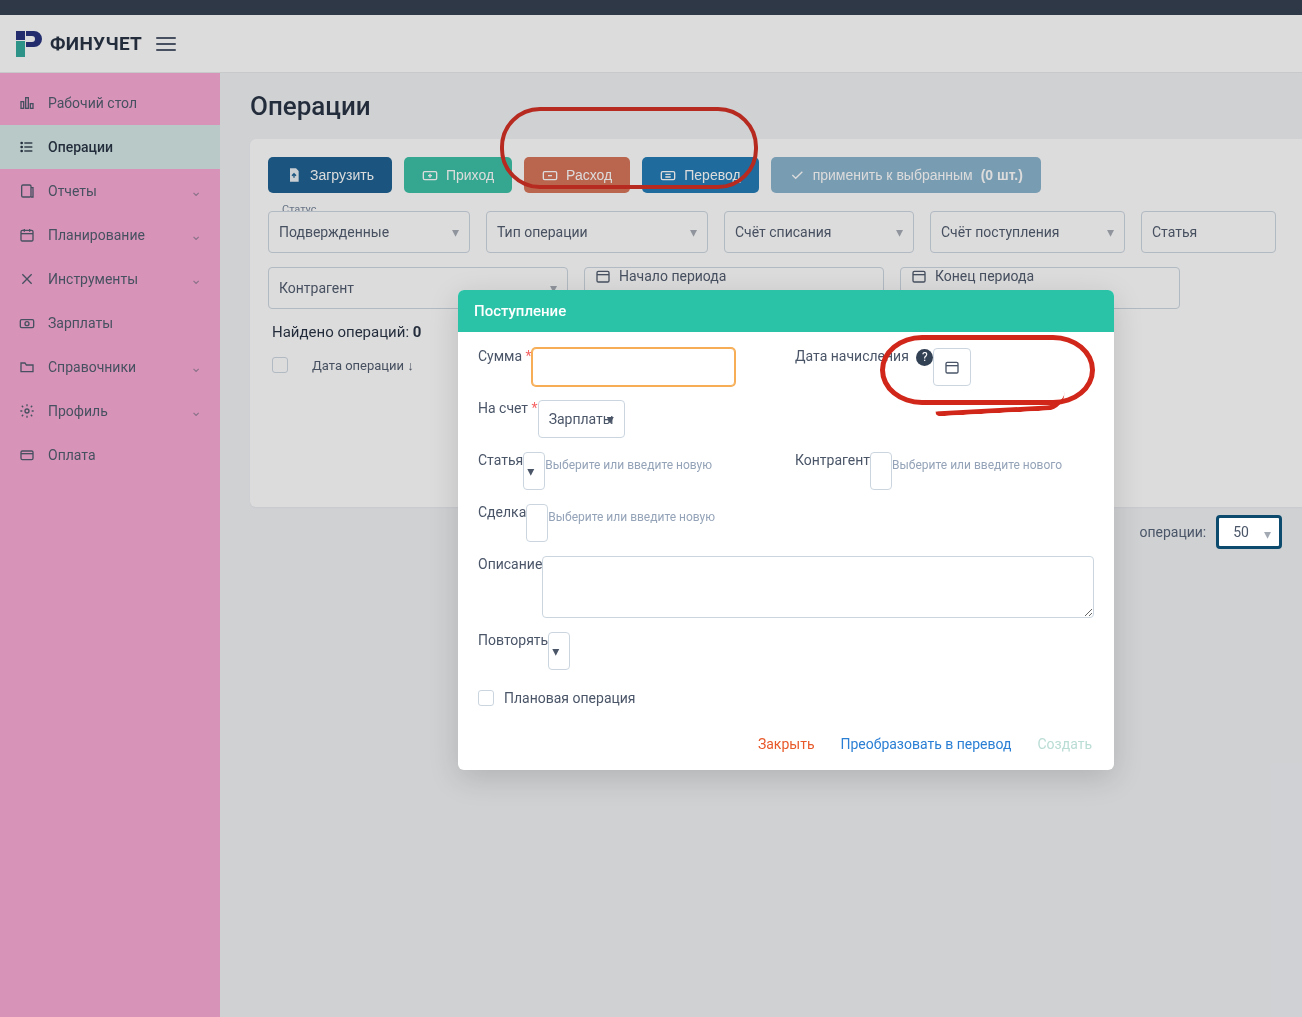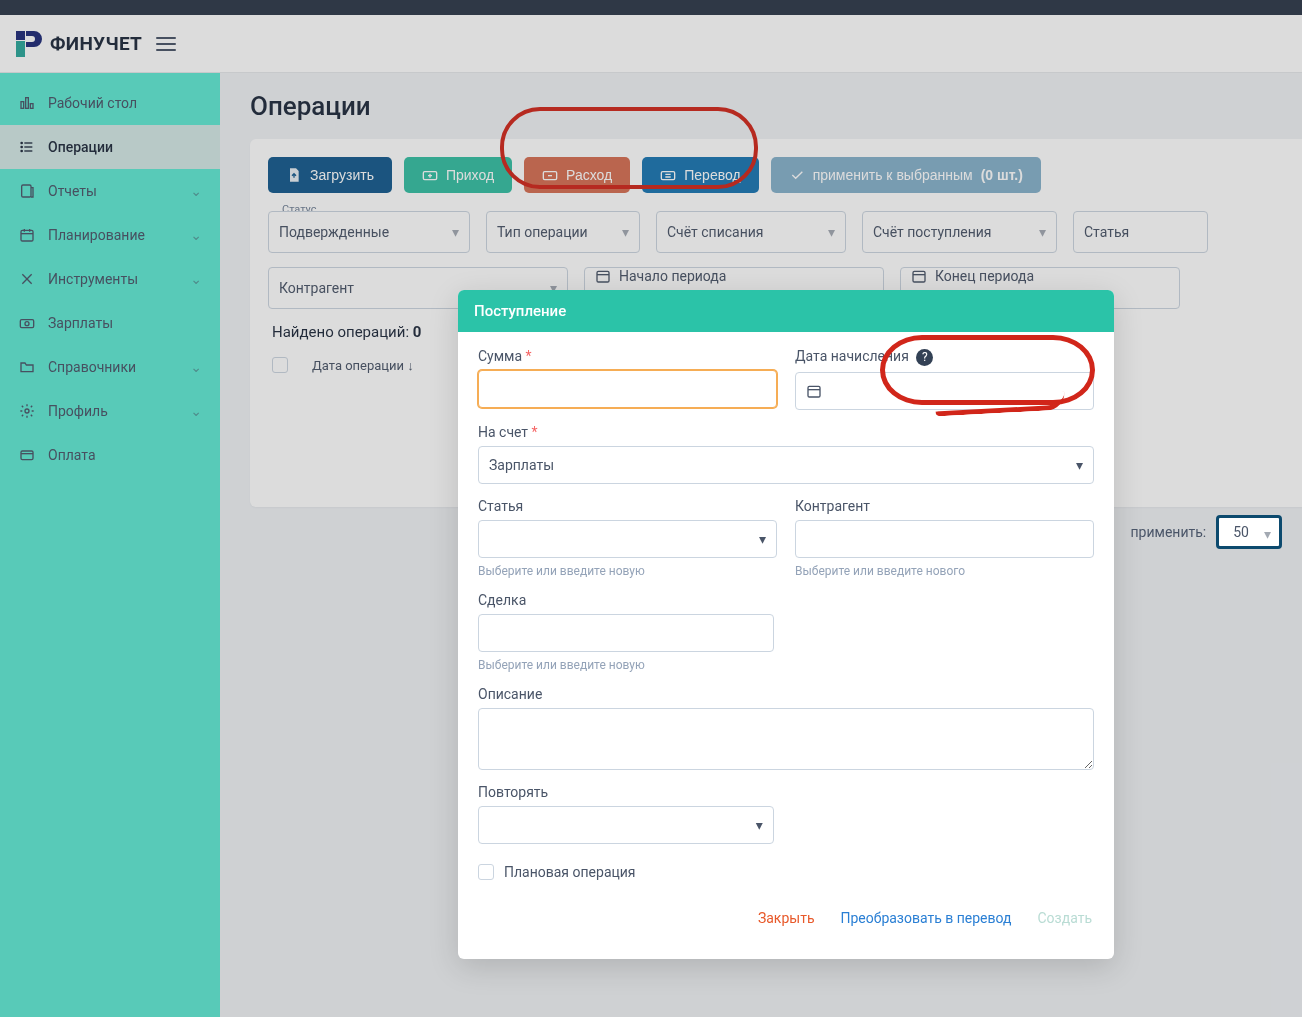--- a/index.html
+++ b/index.html
@@ -4,21 +4,21 @@
 <style>
 * { box-sizing: border-box; margin: 0; padding: 0; }
 body { font-family: -apple-system, BlinkMacSystemFont, "Segoe UI", Roboto, Arial, sans-serif; font-size: 14px; color: #4a5568; background: #f5f6f8; width: 1302px; height: 1017px; overflow: hidden; position: relative; }
 .topbar-bg { position: absolute; top:0; left:0; right:0; height: 15px; background: #2d3748; }
 .header { position: absolute; top: 15px; left:0; right:0; height: 58px; background: #fff; display:flex; align-items:center; padding: 0 14px; border-bottom: 1px solid #e6e8eb; }
 .logo { display:flex; align-items:center; gap:6px; }
 .logo-text { font-weight:700; font-size: 19px; color: #1e293b; letter-spacing: 0.3px;}
 .hamburger { margin-left: 14px; display:flex; flex-direction:column; gap:4px; cursor:pointer; }
 .hamburger span { width:20px; height:2px; background:#4a5568; border-radius:1px; }
 
-.sidebar { position:absolute; top: 73px; left:0; width: 220px; bottom:0; background:#5eead4; padding: 8px 0; }
+.sidebar { position:absolute; top: 73px; left:0; width: 220px; bottom:0; background:#f9a8d4; padding: 8px 0; }
 .side-item { display:flex; align-items:center; padding: 13px 18px; gap: 12px; color:#4a5568; cursor:pointer; }
 .side-item.active { background:#d3e8e6; color:#1e293b; font-weight:500; }
 .side-item .chev { margin-left:auto; opacity:0.5; }
 .side-ic { width:18px; height:18px; display:flex; align-items:center; justify-content:center; flex-shrink:0; }
 
 .main { position:absolute; top: 73px; left: 220px; right:0; bottom:0; background:#eff2f5; overflow:hidden; }
 .main-inner { padding: 18px 0 0 30px; }
 .page-title { font-size: 26px; font-weight:500; color:#1e293b; margin-bottom: 18px; }
 .card { background:#fff; border-radius:6px; padding: 18px 0 18px 18px; box-shadow: 0 1px 2px rgba(0,0,0,0.04); width: 1060px; }
 .action-row { display:flex; gap:12px; align-items:center; margin-bottom: 18px; }
@@ -41,33 +41,33 @@
 .table-head { display:flex; align-items:center; gap:24px; padding: 6px 4px; color:#4a5568; font-size:13px; }
 .checkbox { width:16px; height:16px; border:1.5px solid #cbd5e0; border-radius:3px; }
 
 .annot-circle1 { position:absolute; border: 4px solid #d1261a; border-radius: 40px; pointer-events:none; }
 
 .overlay { position:absolute; inset:0; background: rgba(60,60,60,0.18); }
 .modal { position:absolute; left: 458px; top:290px; width: 656px; background:#fff; border-radius:6px; box-shadow: 0 8px 30px rgba(0,0,0,0.15); }
 .modal-head { background:#2bc3a8; color:#fff; padding: 12px 16px; border-radius:6px 6px 0 0; font-size:15px; font-weight:500; }
 .modal-body { padding: 16px 20px; }
 .mb-row { display:flex; gap:18px; margin-bottom:14px; }
-.mb-col { flex:1; display:flex; flex-direction:column; }
+.mb-col { flex:1; display:flex; flex-direction:row; }
 .mb-label { font-size:14px; color:#4a5568; margin-bottom:6px; }
 .req { color:#f56565; }
 .mb-input { height:38px; border:1px solid #cbd5e0; border-radius:4px; padding:0 10px; display:flex; align-items:center; gap:8px; color:#4a5568; background:#fff; }
 .mb-input.focused { border:1px solid #f6ad55; box-shadow: 0 0 0 1px #f6ad55; }
 .mb-input.date { gap:10px; }
 .mb-input input { border:none; outline:none; width:100%; font-size:14px; }
 .mb-hint { font-size:12px; color:#94a3b8; margin-top:6px; }
 .mb-select { height:38px; border:1px solid #cbd5e0; border-radius:4px; padding:0 10px; display:flex; align-items:center; position:relative; color:#4a5568; }
 .mb-textarea { border:1px solid #cbd5e0; border-radius:4px; width:100%; height:62px; resize: both; padding:8px; }
 .mb-check { display:flex; align-items:center; gap:10px; margin-top: 20px; }
 .qmark { width:17px; height:17px; border-radius:50%; background:#334155; color:#fff; font-size:12px; display:inline-flex; align-items:center; justify-content:center; margin-left:4px; }
-.modal-foot { display:flex; justify-content:flex-end; gap:26px; padding: 14px 22px 33px; }
+.modal-foot { display:flex; justify-content:flex-end; gap:26px; padding: 14px 22px 18px; }
 .flink { font-size:14px; cursor:pointer; }
 .flink.red { color:#e8592a; }
 .flink.blue { color:#2a7fd4; }
 .flink.disabled { color:#b9dcd4; }
 
 .per-page { position:absolute; right: 20px; top: 442px; display:flex; align-items:center; gap: 10px; z-index:5; }
 .per-page-box { border:3px solid #0c4a6e; border-radius:4px; padding: 6px 30px 6px 14px; background:#fff; position:relative; }
 .per-page-box .caret { position:absolute; right:8px; top:8px; opacity:0.5; }
 
 svg.ic { width:16px; height:16px; }
@@ -233,21 +233,21 @@
       </div>
 
       <div class="filter-row">
         <div class="filter-group" style="width:202px">
           <span class="fg-label">Статус</span>
           <div class="select-like">
             <span>Подвержденные</span>
             <span class="caret">▾</span>
           </div>
         </div>
-        <div class="select-like" style="width:154px">
+        <div class="select-like" style="width:222px">
           <span>Тип операции</span>
           <span class="caret">▾</span>
         </div>
         <div class="select-like" style="width:190px">
           <span>Счёт списания</span>
           <span class="caret">▾</span>
         </div>
         <div class="select-like" style="width:195px">
           <span>Счёт поступления</span>
           <span class="caret">▾</span>
@@ -286,21 +286,21 @@
         <span class="checkbox"></span>
         <span>
           <span>Дата операции</span>
           <span> ↓</span>
         </span>
       </div>
       <div style="height:110px"></div>
     </div>
   </div>
   <div class="per-page">
-     <span>применить:</span>
+     <span>операции:</span>
      <div class="per-page-box">
        <span>50</span>
        <span class="caret">▾</span>
      </div>
   </div>
 </div>
 
 <div class="annot-circle1" style="left:500px; top:107px; width:258px; height:82px;"></div>
 
 <div class="overlay"></div>

